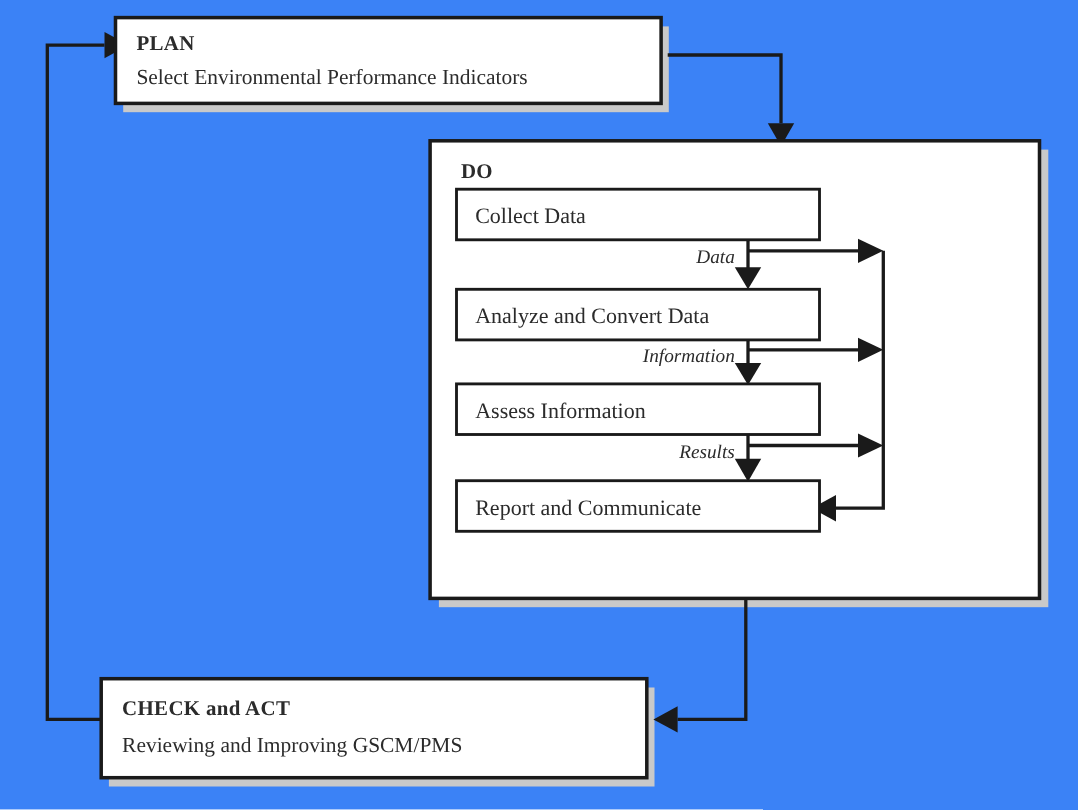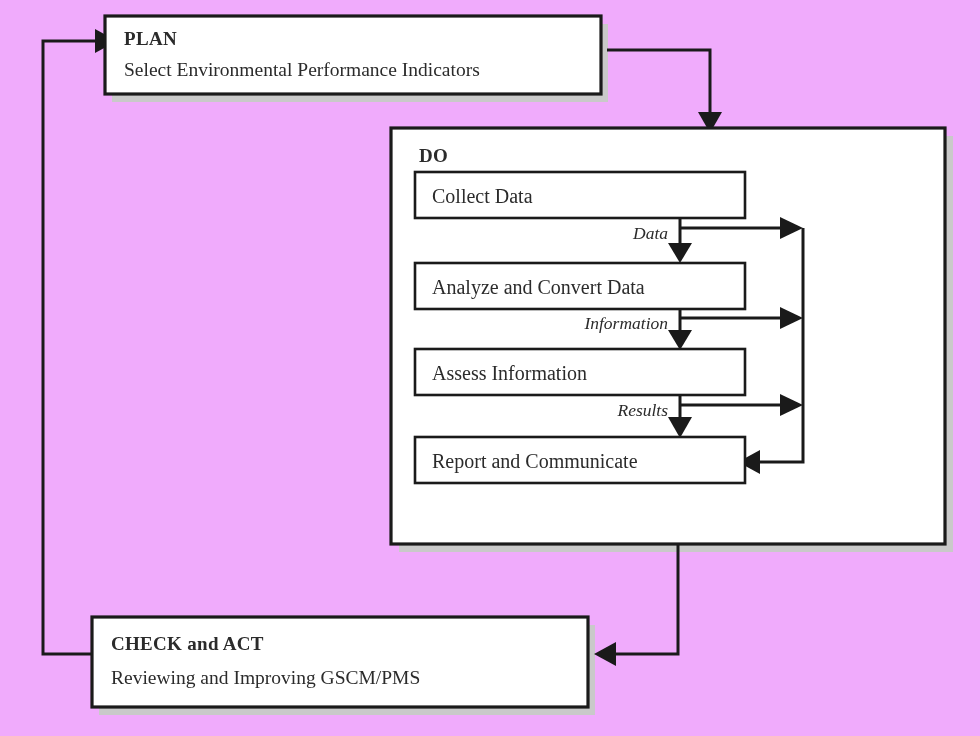--- a/index.html
+++ b/index.html
@@ -8,21 +8,21 @@
     padding: 0;
     background: #ffffff;
   }
   body {
     font-family: "Liberation Serif", "DejaVu Serif", serif;
   }
   #diagram-root {
     position: relative;
     width: 980px;
     height: 736px;
-    background: #f0abfc;
+    background: #3b82f6;
     overflow: hidden;
   }
   #diagram-svg {
     position: absolute;
     top: 0;
     left: 0;
     width: 980px;
     height: 736px;
     display: block;
   }

